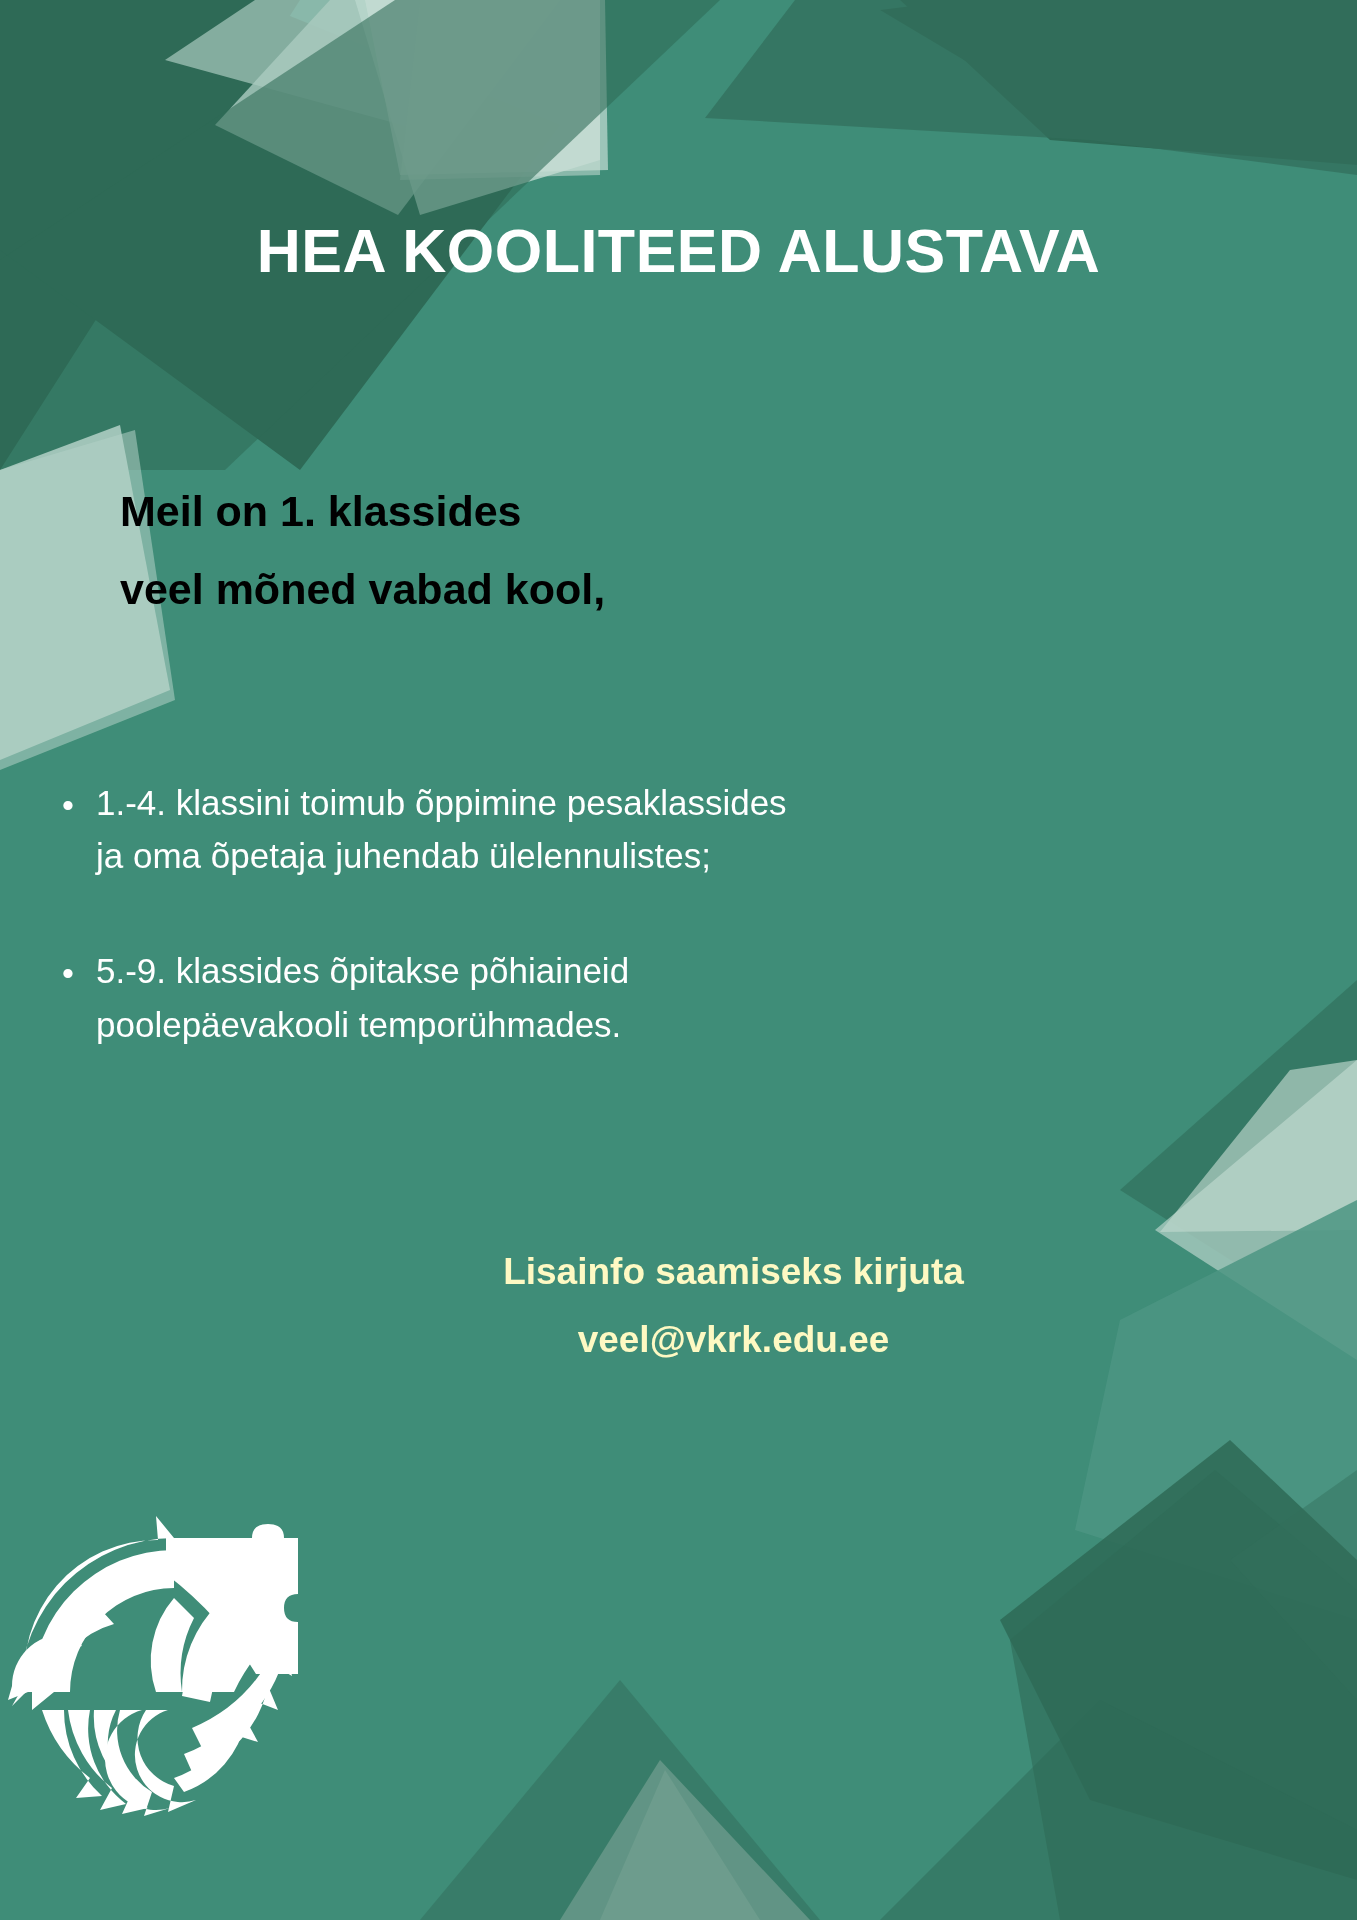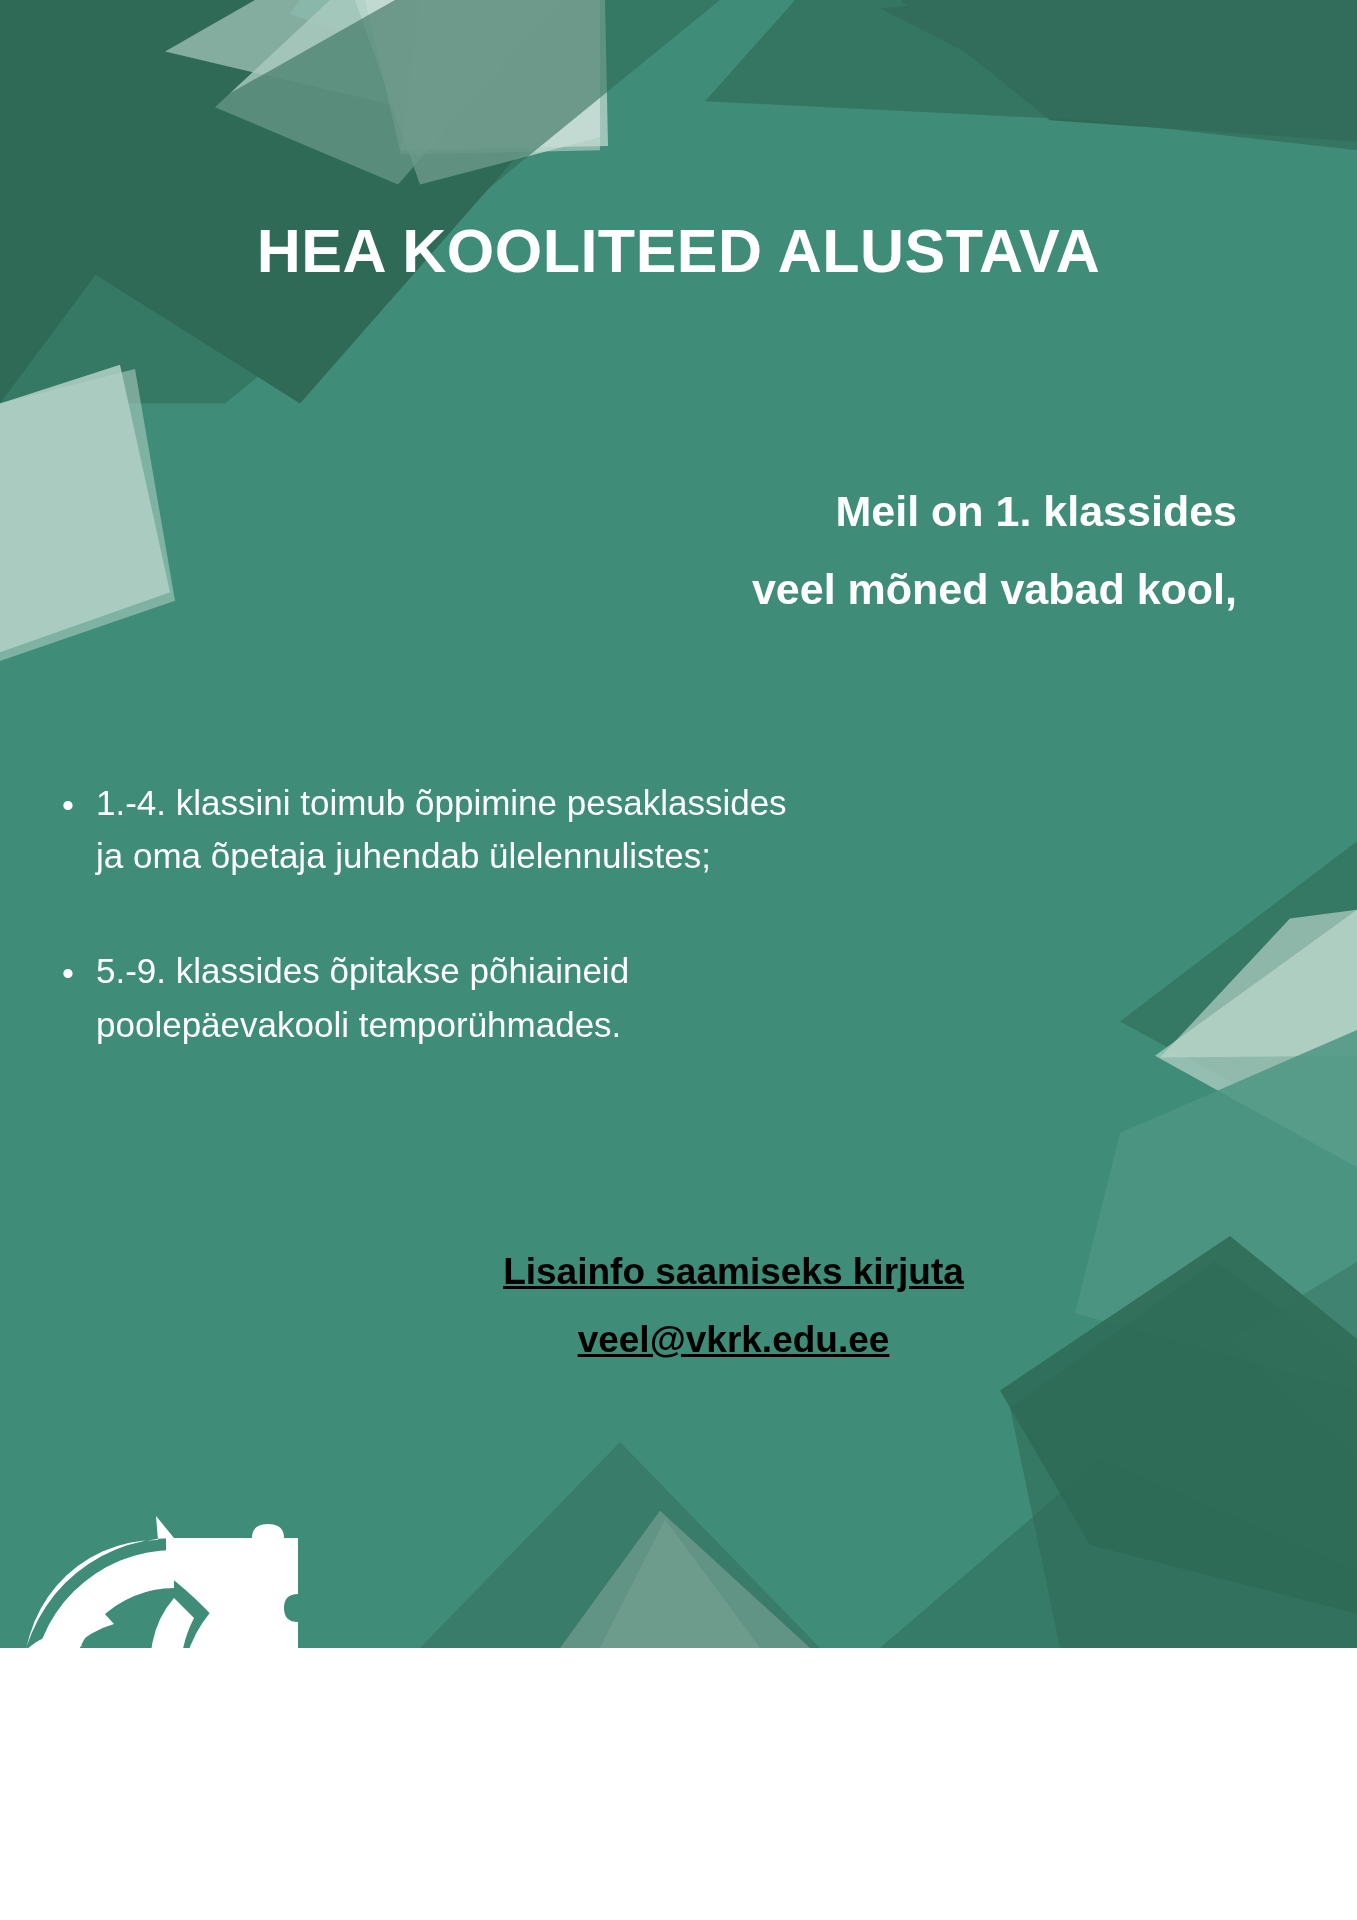--- a/index.html
+++ b/index.html
@@ -7,21 +7,21 @@
     padding: 0;
     background: #ffffff;
   }
   body {
     font-family: "Liberation Sans", sans-serif;
   }
 
   #poster {
     position: relative;
     width: 1357px;
-    height: 1648px;
+    height: 1920px;
     overflow: hidden;
     background: #3F8D78;
   }
 
   
   #bg {
     position: absolute;
     inset: 0;
     width: 100%;
     height: 100%;
@@ -49,22 +49,22 @@
     padding: 0 110px;
     box-sizing: border-box;
   }
   .headline .hl-line { display: block; }
 
   .subhead {
     position: absolute;
     left: 0;
     right: 0;
     top: 472px;
-    text-align: right;
-    color: #ffffff;
+    text-align: left;
+    color: #000000;
     font-weight: 700;
     font-size: 43px;
     line-height: 1.82;
     padding: 0 120px;
     box-sizing: border-box;
   }
   .subhead .sh-line { display: block; }
 
   .bullets {
     position: absolute;
@@ -94,28 +94,27 @@
     color: #ffffff;
   }
   .bullet-text .bl-line { display: block; }
 
   .contact {
     position: absolute;
     left: 0;
     right: 0;
     top: 1238px;
     text-align: center;
-    color: #000000;
+    color: #fef9c3;
     font-weight: 700;
     font-size: 37px;
     line-height: 1.85;
     padding-left: 200px;
     padding-right: 90px;
     box-sizing: border-box;
-    text-decoration: underline;
   }
   .contact .ct-line { display: block; }
 
   
   #logo {
     position: absolute;
     left: 6px;
     top: 1496px;
     width: 300px;
     height: 330px;

